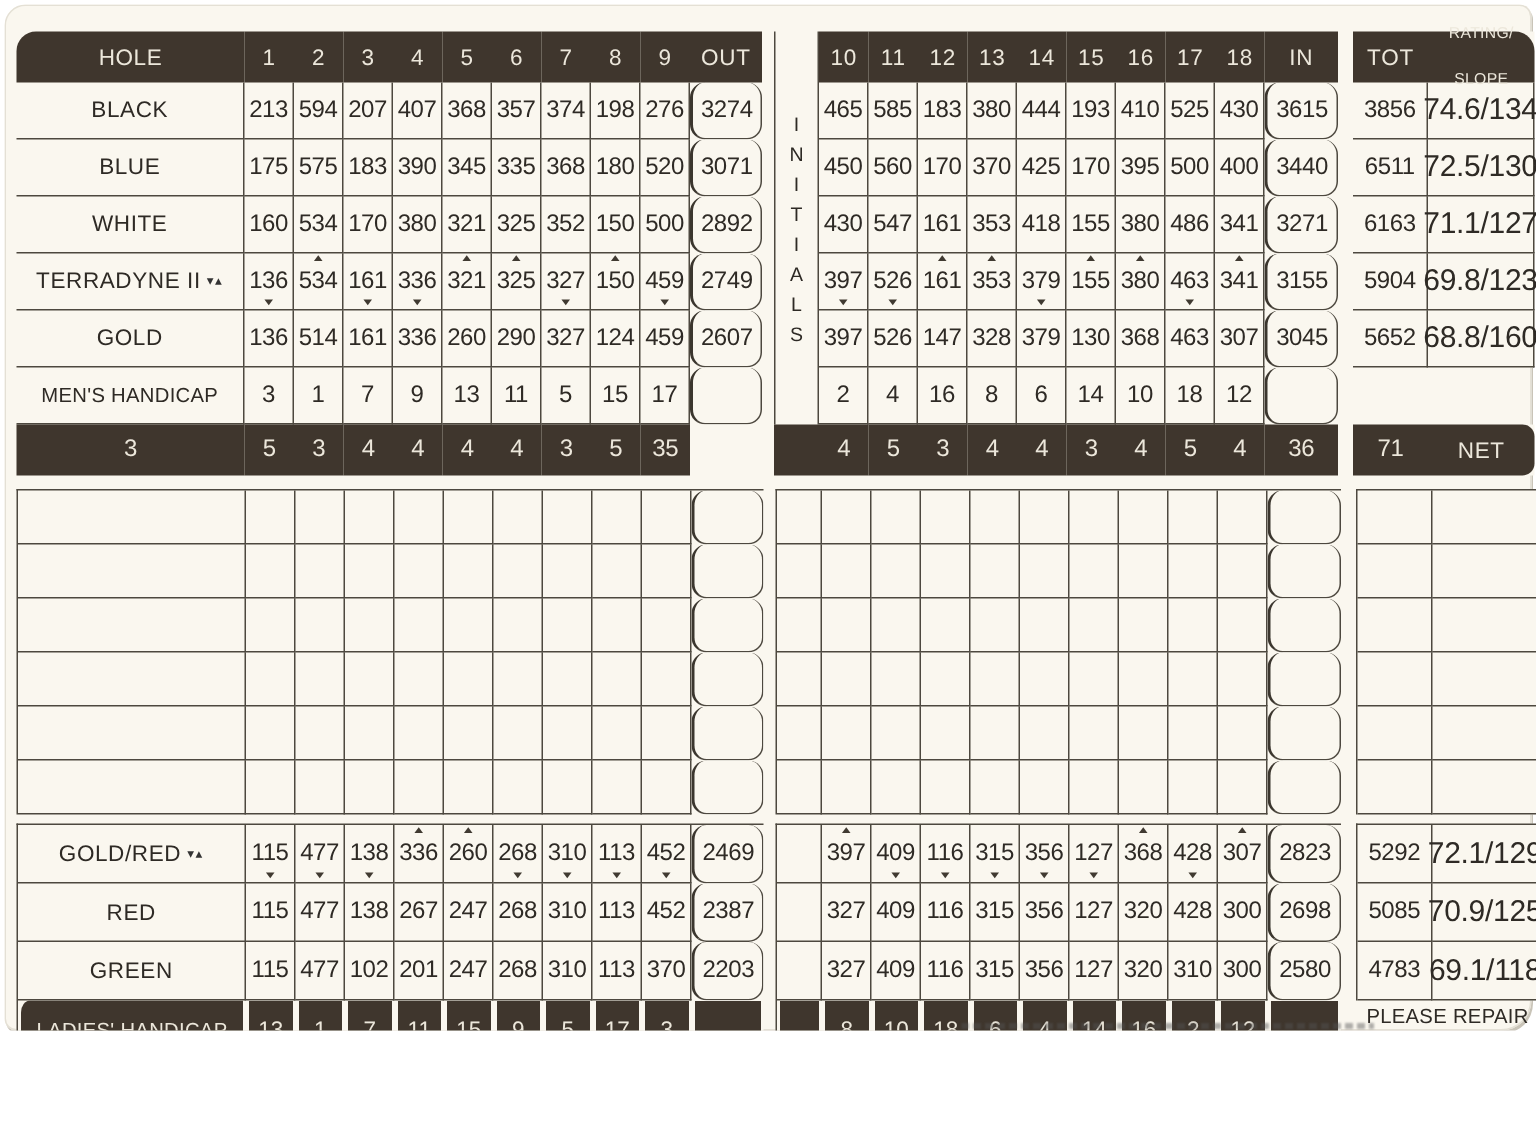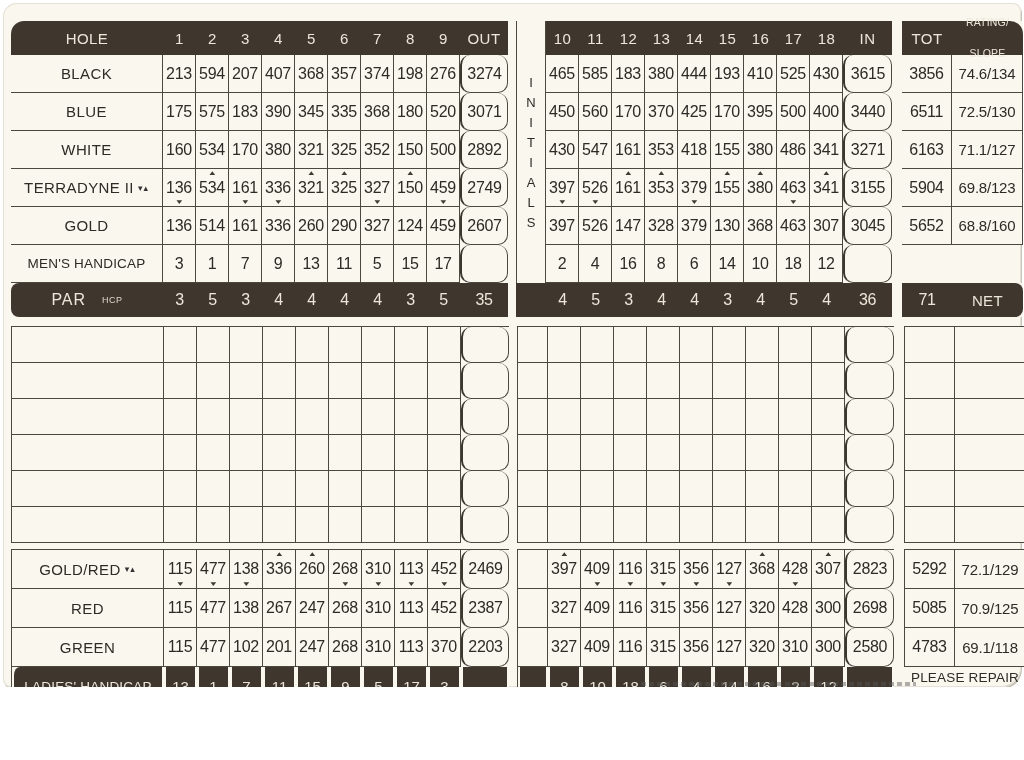--- a/index.html
+++ b/index.html
@@ -61,21 +61,21 @@
   .initband{height:34px;background:var(--dark);}
 
   
   .parcell{gap:16px;}
   .parcell .p1{font-size:16px;letter-spacing:1px;}
   .parcell .p2{font-size:9px;letter-spacing:.5px;opacity:.9;}
 
   
   .rating-hd{flex-direction:column;line-height:1.05;font-size:10.5px;letter-spacing:.2px;gap:20px;}
   .tot-spacer{height:38px;}
-  .ratingv{font-size:15px;letter-spacing:-0.2px;}
+  .ratingv{font-size:20px;letter-spacing:-0.2px;}
 
   
   .seg{background:var(--dark);background-clip:content-box;padding:0 2px;color:var(--dtxt);}
   .seg-num{font-size:15px;}
 
   .note{height:38px;display:flex;flex-direction:column;align-items:center;justify-content:center;
     font-size:13.5px;line-height:1.2;letter-spacing:.2px;}
 
   
   .footer{display:flex;margin-top:4px;}
@@ -274,24 +274,20 @@
         <div class="c v num">3</div>
         <div class="c v num">1</div>
         <div class="c v num">7</div>
         <div class="c v num">9</div>
         <div class="c v num">13</div>
         <div class="c v num">11</div>
         <div class="c v num">5</div>
         <div class="c v num">15</div>
         <div class="c v num">17</div>
         <div class="c v thick"></div>
-        <div class="c band parcell rl">
-          <span class="p1">PAR</span>
-          <span class="p2">HCP</span>
-        </div>
         <div class="c band num">3</div>
         <div class="c band num">5</div>
         <div class="c band num">3</div>
         <div class="c band num">4</div>
         <div class="c band num">4</div>
         <div class="c band num">4</div>
         <div class="c band num">4</div>
         <div class="c band num">3</div>
         <div class="c band num">5</div>
         <div class="c band num">35</div>

